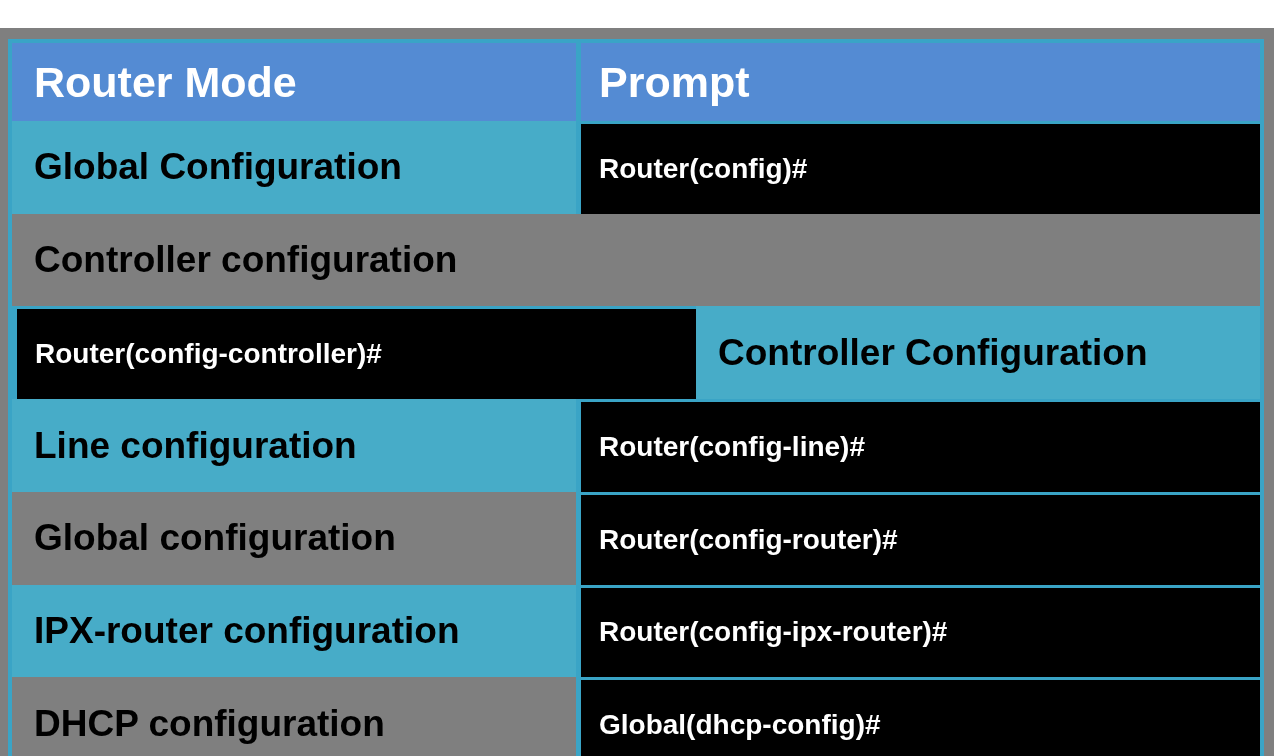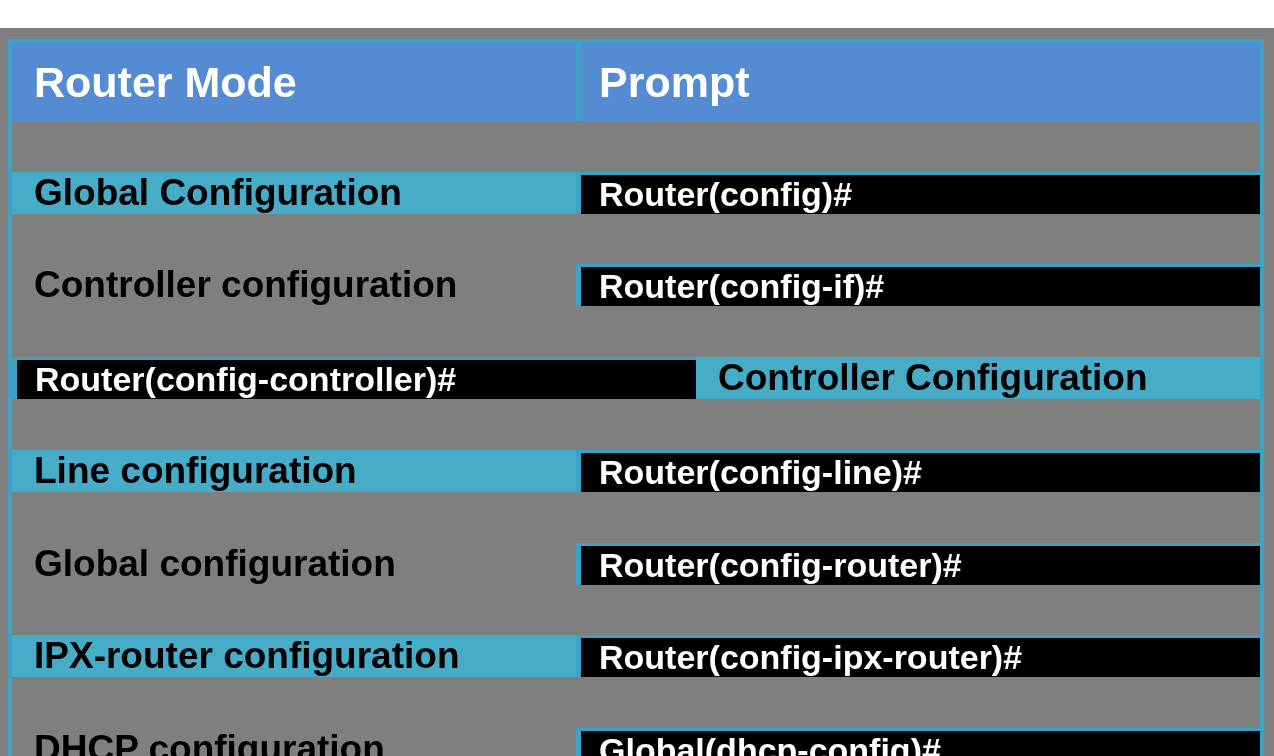--- a/index.html
+++ b/index.html
@@ -28,21 +28,21 @@
   }
 
   .row { display: flex; min-height: 0; }
 
   .header-row {
     height: 78px;
     flex: none;
     background: var(--header-bg, #548BD3);
   }
 
-  .data-row { flex: 1; align-items: flex-end; }
+  .data-row { flex: 1; }
 
   .cell {
     box-sizing: border-box;
     display: flex;
     align-items: center;
     overflow: hidden;
     white-space: nowrap;
   }
 
   .cell-left {
@@ -50,21 +50,21 @@
     flex: none;
     padding-left: 22px;
     font-size: 37px;
     color: var(--mode-text, #000000);
   }
 
   .cell-right {
     flex: 1;
     border-left: 5px solid var(--border-teal, #3AA4C6);
     padding-left: 18px;
-    font-size: 34px;
+    font-size: 28px;
   }
 
   .header-row .cell-left,
   .header-row .cell-right {
     color: var(--header-text, #FFFFFF);
     font-size: 43px;
     background: var(--header-bg, #548BD3);
   }
 
   .data-row .cell-right {
@@ -87,21 +87,20 @@
       <div class="cell cell-right">Prompt</div>
     </div>
 
       <div class="row data-row row-teal">
         <div class="cell cell-left mode-cell">Global Configuration</div>
         <div class="cell cell-right prompt-cell">Router(config)#</div>
       </div>
 
       <div class="row data-row row-gray">
         <div class="cell cell-left mode-cell">Controller configuration</div>
-        <div class="cell cell-right prompt-cell">Router(config-if)#</div>
       </div>
 
       <div class="row data-row row-teal">
         <div class="cell cell-right prompt-cell">Router(config-controller)#</div>
         <div class="cell cell-left mode-cell">Controller Configuration</div>
       </div>
 
 
       <div class="row data-row row-teal">
         <div class="cell cell-left mode-cell">Line configuration</div>

